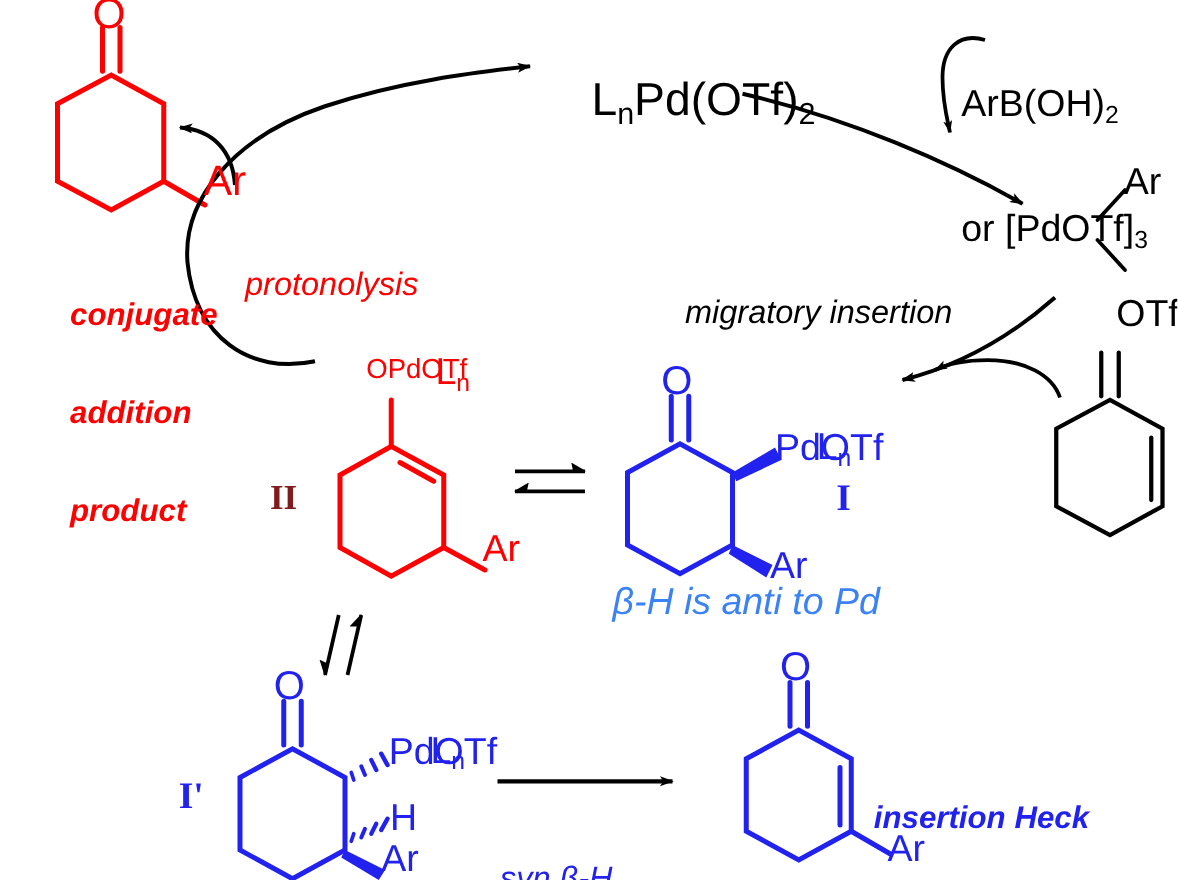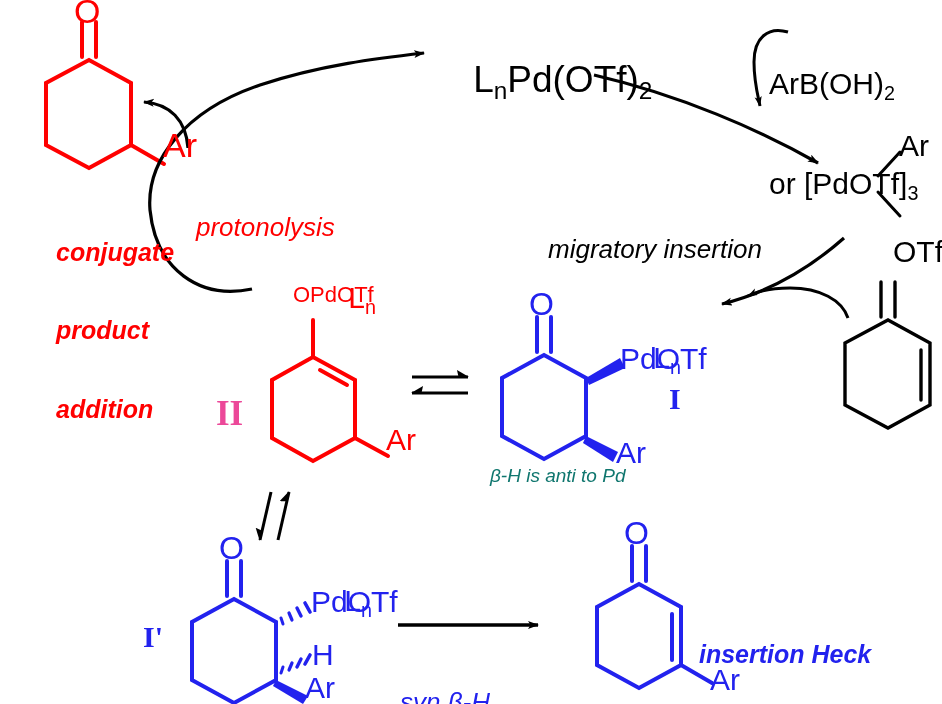--- a/index.html
+++ b/index.html
@@ -172,22 +172,22 @@
     </g>
 
   </svg>
 
   <div class="lbl formula" style="left:74px; top:-6px; font-size:34px; color:#FF0000;">O</div>
 
   <div class="lbl formula" style="left:163px; top:128px; font-size:34px; color:#FF0000;">Ar</div>
 
   <div class="lbl italic-bold" style="left:12px; top:186px; font-size:25px; color:#FF0000;margin-left:44px;">
     <div>conjugate</div>
+    <div>addition</div>
     <div>product</div>
-    <div>addition</div>
   </div>
 
   <div class="lbl formula" style="left:432px; top:22px; font-size:37px; color:#000000;">
     <span>L</span><sub>n</sub><span>Pd(OTf)</span><sub>2</sub>
   </div>
 
   <div class="lbl formula" style="left:769px; top:5px; font-size:30px; color:#000000;">
     <div><span>ArB(OH)</span><sub>2</sub></div>
     <div style="margin-top:2px;"><span>or [PdOTf]</span><sub>3</sub></div>
   </div>
@@ -198,30 +198,30 @@
 
   <div class="lbl italic" style="left:500px; top:236px; font-size:26px; color:#000000;margin-left:48px;">migratory insertion</div>
 
   <div class="lbl italic" style="left:196px; top:214px; font-size:26px; color:#FF0000;">protonolysis</div>
 
   <div class="lbl formula" style="left:315px; top:250px; font-size:30px; color:#FF0000;">
     <span>L</span><sub>n</sub>
   </div>
   <div class="lbl formula" style="left:293px; top:283px; font-size:22px; color:#FF0000;">OPdOTf</div>
   <div class="lbl formula" style="left:386px; top:424px; font-size:30px; color:#FF0000;">Ar</div>
-  <div class="lbl serif-bold" style="left:216px; top:396px; font-size:35px; color:#ec4899;">II</div>
+  <div class="lbl serif-bold" style="left:216px; top:384px; font-size:28px; color:#7f1d1d;">II</div>
 
   <div class="lbl formula" style="left:529px; top:288px; font-size:32px; color:#2222EE;">O</div>
   <div class="lbl formula" style="left:620px; top:310px; font-size:30px; color:#2222EE;">
     <span>L</span><sub>n</sub>
   </div>
   <div class="lbl formula" style="left:620px; top:343px; font-size:30px; color:#2222EE;">PdOTf</div>
   <div class="lbl formula" style="left:616px; top:437px; font-size:30px; color:#2222EE;">Ar</div>
   <div class="lbl serif-bold" style="left:669px; top:383px; font-size:30px; color:#2222EE;">I</div>
-  <div class="lbl italic" style="left:490px; top:466px; font-size:19px; color:#0f766e;">β-H is anti to Pd</div>
+  <div class="lbl italic" style="left:490px; top:466px; font-size:30px; color:#3b82f6;">β-H is anti to Pd</div>
 
   <div class="lbl formula" style="left:219px; top:532px; font-size:32px; color:#2222EE;">O</div>
   <div class="lbl formula" style="left:311px; top:553px; font-size:30px; color:#2222EE;">
     <span>L</span><sub>n</sub>
   </div>
   <div class="lbl formula" style="left:311px; top:586px; font-size:30px; color:#2222EE;">PdOTf</div>
   <div class="lbl formula" style="left:312px; top:639px; font-size:30px; color:#2222EE;">H</div>
   <div class="lbl formula" style="left:305px; top:672px; font-size:30px; color:#2222EE;">Ar</div>
   <div class="lbl serif-bold" style="left:143px; top:621px; font-size:30px; color:#2222EE;">I'</div>
 

